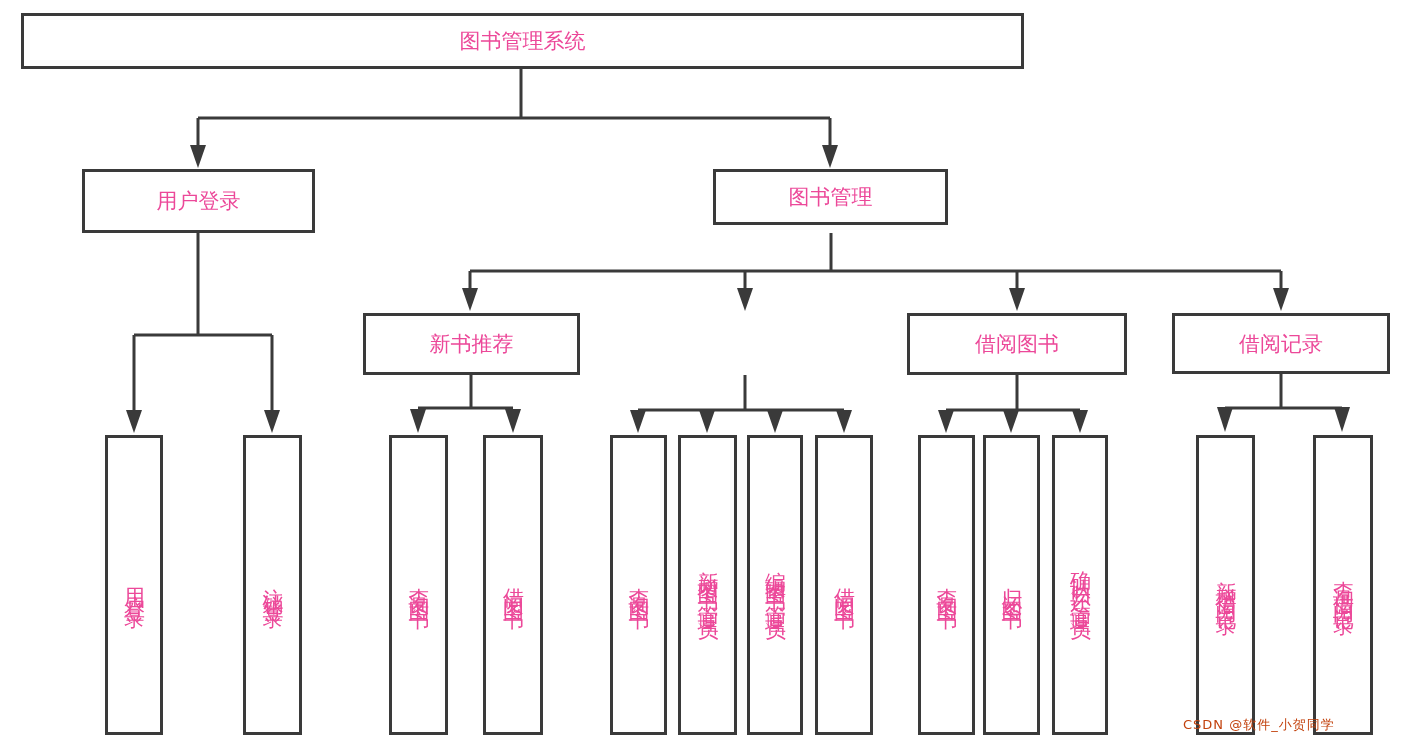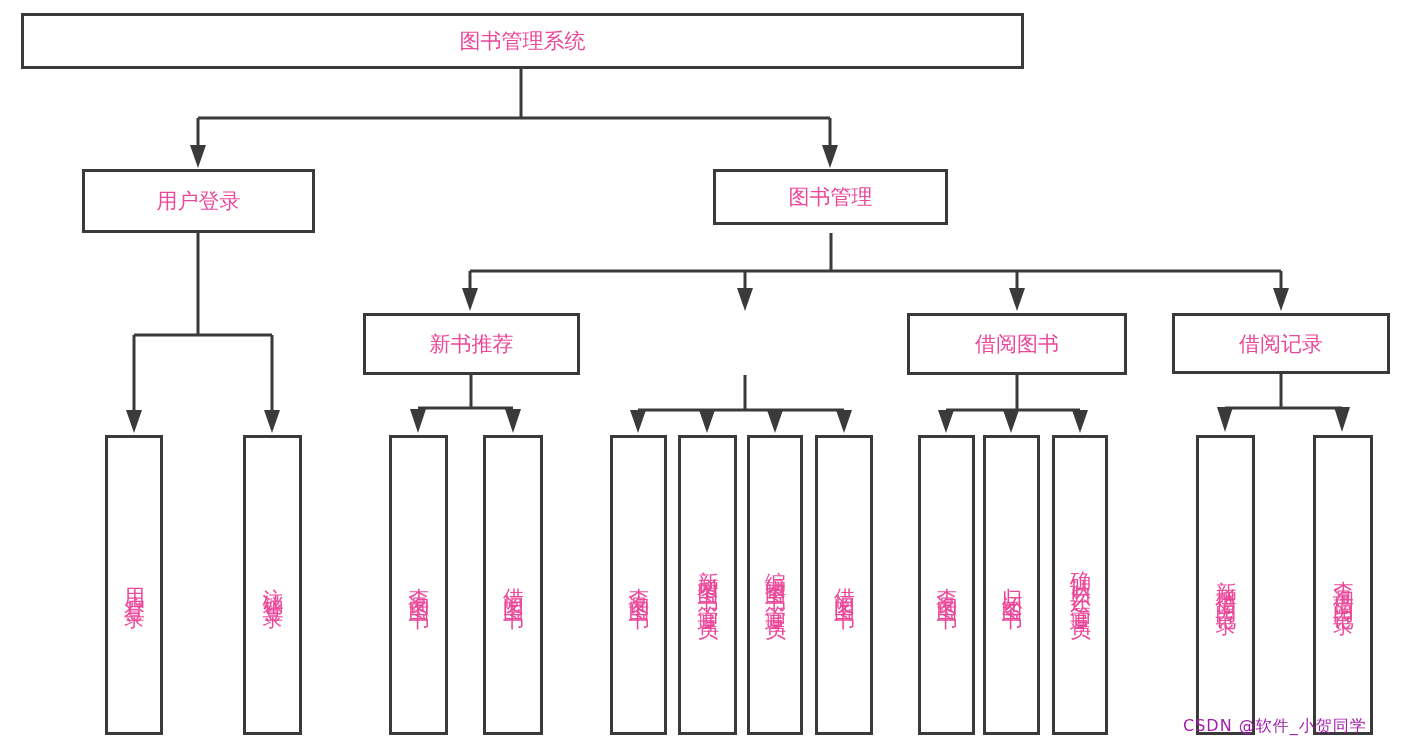--- a/index.html
+++ b/index.html
@@ -25,23 +25,23 @@
   .box span{white-space:nowrap;}
   .v span{
     writing-mode:vertical-rl;
     text-orientation:mixed;
     letter-spacing:7px;
     line-height:1;
   }
   .watermark{
     position:absolute;
     left:1183px;top:716px;
-    font-size:16px;
+    font-size:13px;
     letter-spacing:1px;
-    color:#a21caf;
+    color:#c2410c;
     white-space:nowrap;
   }
 </style>
 </head>
 <body>
 
 <div class="stage">
 
   <svg class="connectors" viewBox="0 0 1405 747" xmlns="http://www.w3.org/2000/svg">
     <g>

